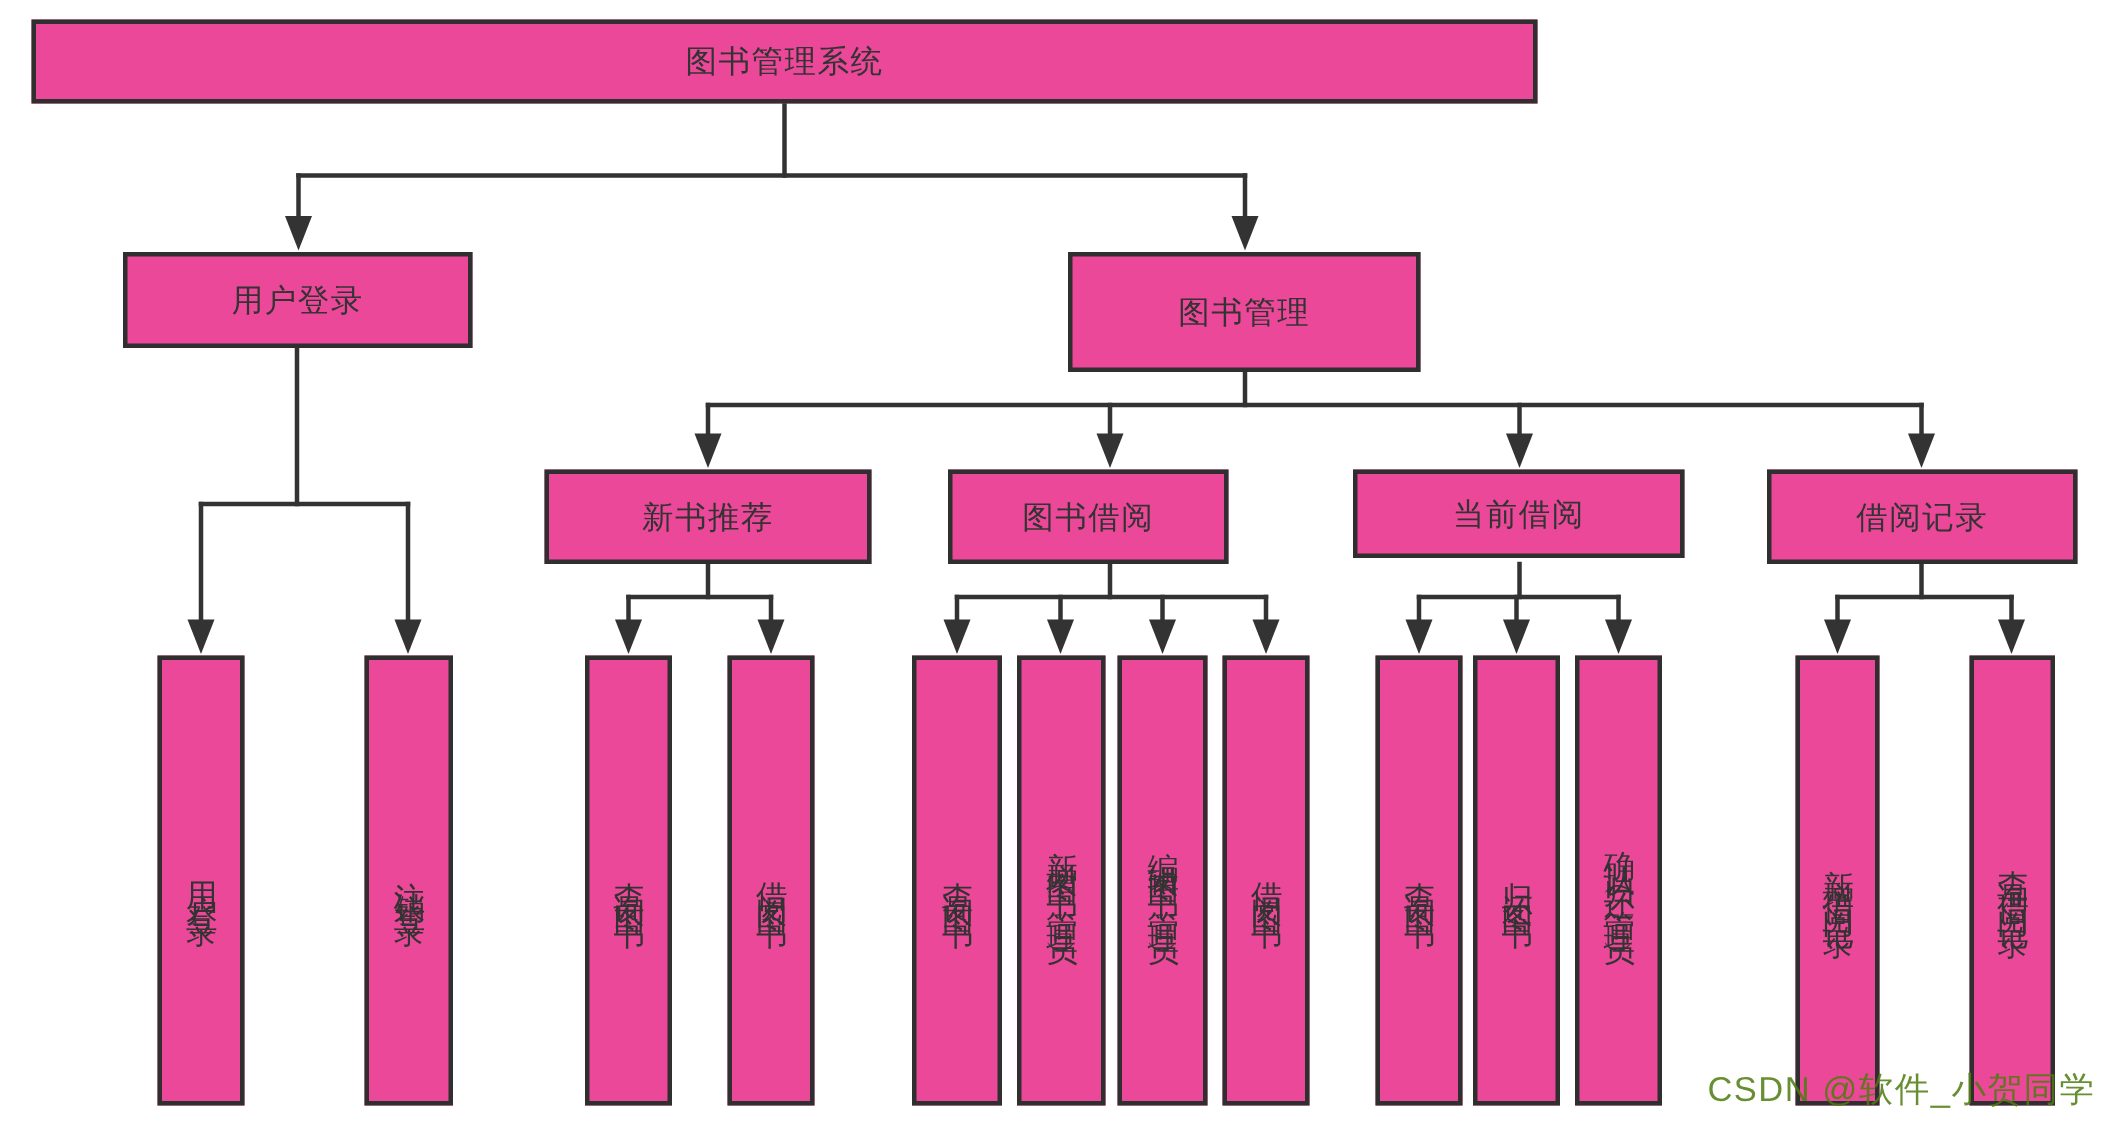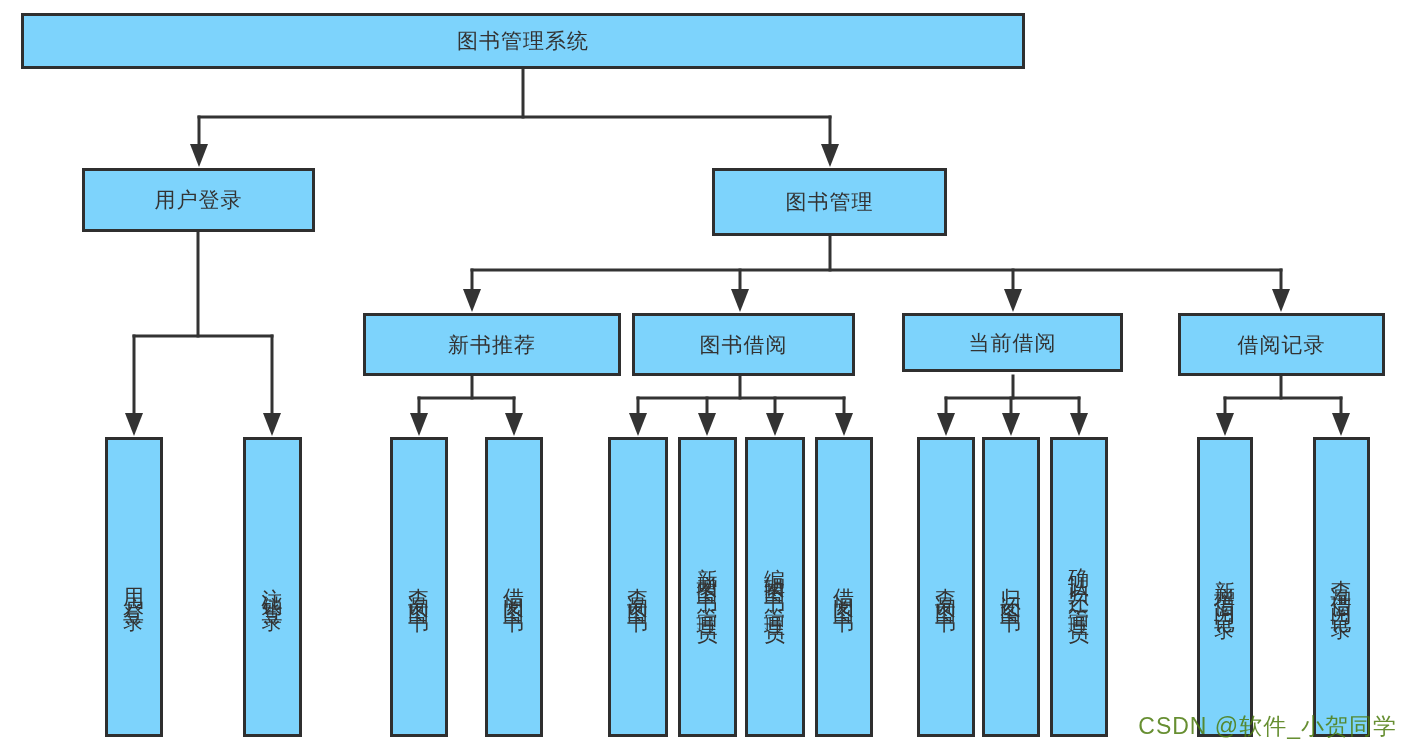--- a/index.html
+++ b/index.html
@@ -17,21 +17,21 @@
   svg.connectors {
     position: absolute;
     left: 0; top: 0;
     width: 1405px; height: 747px;
     z-index: 1;
   }
   .box {
     position: absolute;
     box-sizing: border-box;
     border: 3px solid #2f2f2f;
-    background: #7dd3fc;
+    background: #ec4899;
     display: flex;
     align-items: center;
     justify-content: center;
     z-index: 2;
     color: #333333;
   }
   .box.h span {
     font-size: 21px;
     letter-spacing: 1px;
     white-space: nowrap;
@@ -118,28 +118,28 @@
       <polygon points="1332,413 1350,413 1341,436" fill="#333333"></polygon>
     </svg>
 
   <div class="box h" style="left:21px;top:13px;width:1004px;height:56px">
     <span>图书管理系统</span>
   </div>
 
   <div class="box h" style="left:82px;top:168px;width:233px;height:64px">
     <span>用户登录</span>
   </div>
-  <div class="box h" style="left:712px;top:168px;width:235px;height:68px">
+  <div class="box h" style="left:712px;top:168px;width:235px;height:80px">
     <span>图书管理</span>
   </div>
 
-  <div class="box h" style="left:363px;top:313px;width:258px;height:63px">
+  <div class="box h" style="left:363px;top:313px;width:218px;height:63px">
     <span>新书推荐</span>
   </div>
-  <div class="box h" style="left:632px;top:313px;width:223px;height:63px">
+  <div class="box h" style="left:632px;top:313px;width:187px;height:63px">
     <span>图书借阅</span>
   </div>
   <div class="box h" style="left:902px;top:313px;width:221px;height:59px">
     <span>当前借阅</span>
   </div>
   <div class="box h" style="left:1178px;top:313px;width:207px;height:63px">
     <span>借阅记录</span>
   </div>
 
   <div class="box v" style="left:105px;top:437px;width:58px;height:300px">

